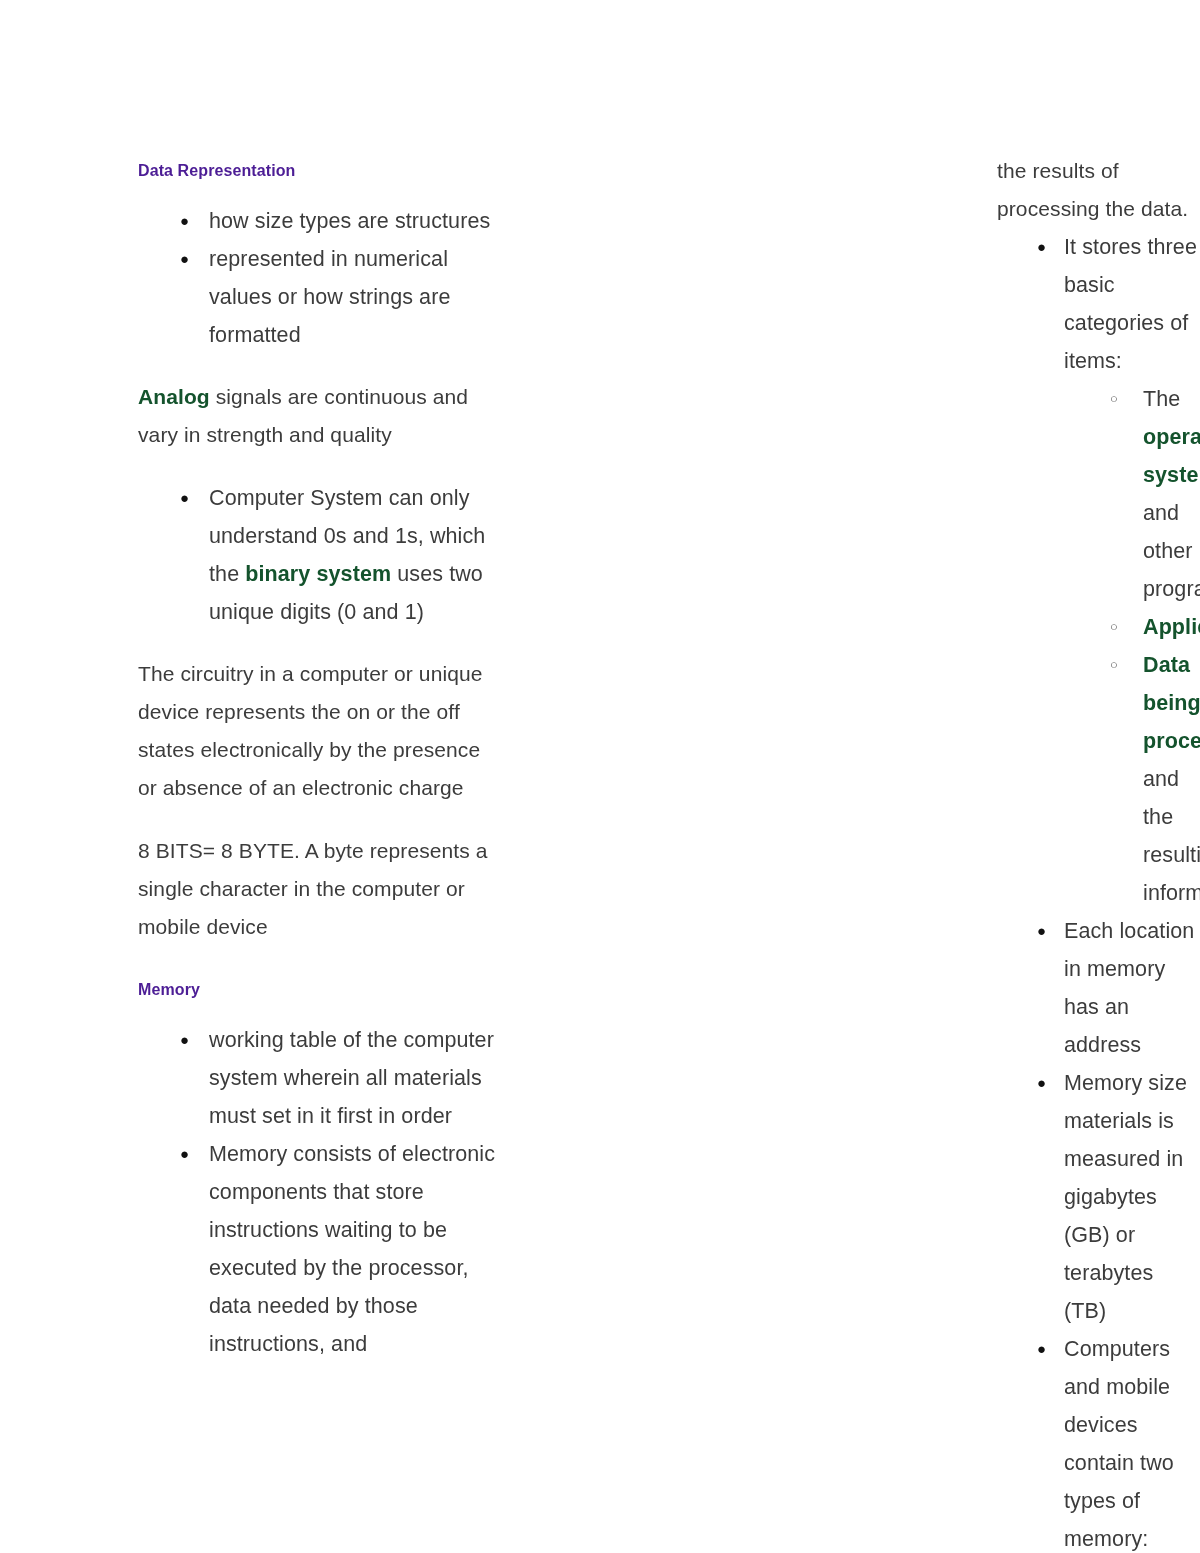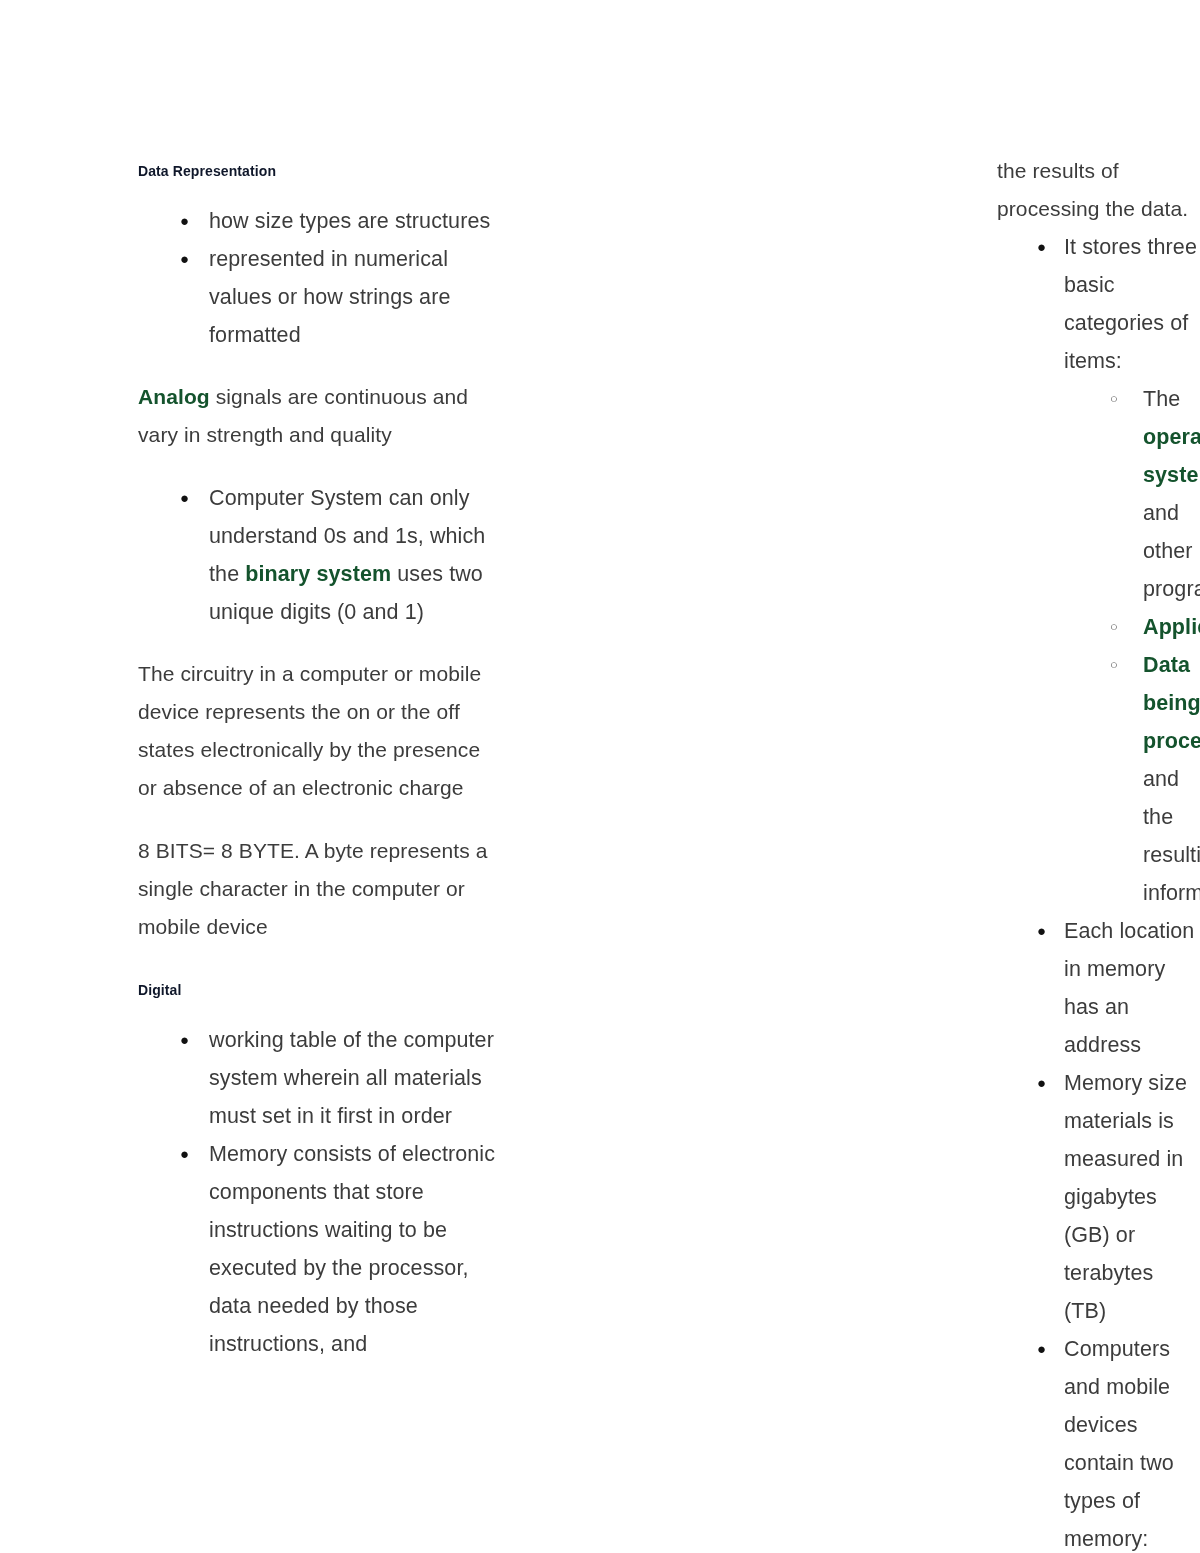--- a/index.html
+++ b/index.html
@@ -46,24 +46,24 @@
     line-height: 38px;
     color: #3c3c3c;
     margin: 0 0 25px 0;
     max-width: 430px;
     letter-spacing: 0.1px;
   }
   .para.tight {
     margin-bottom: 0;
   }
   .heading {
-    font-size: 14px;
+    font-size: 16px;
     line-height: 38px;
     font-weight: bold;
-    color: #0f172a;
+    color: #4c1d95;
     margin: 0 0 12px 0;
     letter-spacing: 0.1px;
   }
   b, strong, .b {
     font-weight: bold;
     color: #14532d;
   }
 
   
   ul.bullets {
@@ -150,26 +150,26 @@
       <p class="para"><span class="b">Analog</span><span> signals are continuous and vary in strength and quality</span></p>
 
 
       <ul class="bullets">
         <li>
           <span class="marker">●</span>
           <span>Computer System can only understand 0s and 1s, which the </span><span class="b">binary system</span><span> uses two unique digits (0 and 1)</span>
         </li>
       </ul>
 
-      <p class="para">The circuitry in a computer or mobile device represents the on or the off states electronically by the presence or absence of an electronic charge</p>
+      <p class="para">The circuitry in a computer or unique device represents the on or the off states electronically by the presence or absence of an electronic charge</p>
 
       <p class="para"> 8 BITS= 8 BYTE. A byte represents a single character in the computer or mobile device</p>
 
 
-      <div class="heading">Digital</div>
+      <div class="heading">Memory</div>
 
       <ul class="bullets flush">
         <li>
           <span class="marker">●</span>
           <span>working table of the computer system wherein all materials must set in it first in order</span>
         </li>
         <li>
           <span class="marker">●</span>
           <span>Memory consists of electronic components that store instructions waiting to be executed by the processor, data needed by those instructions, and</span>
         </li>

